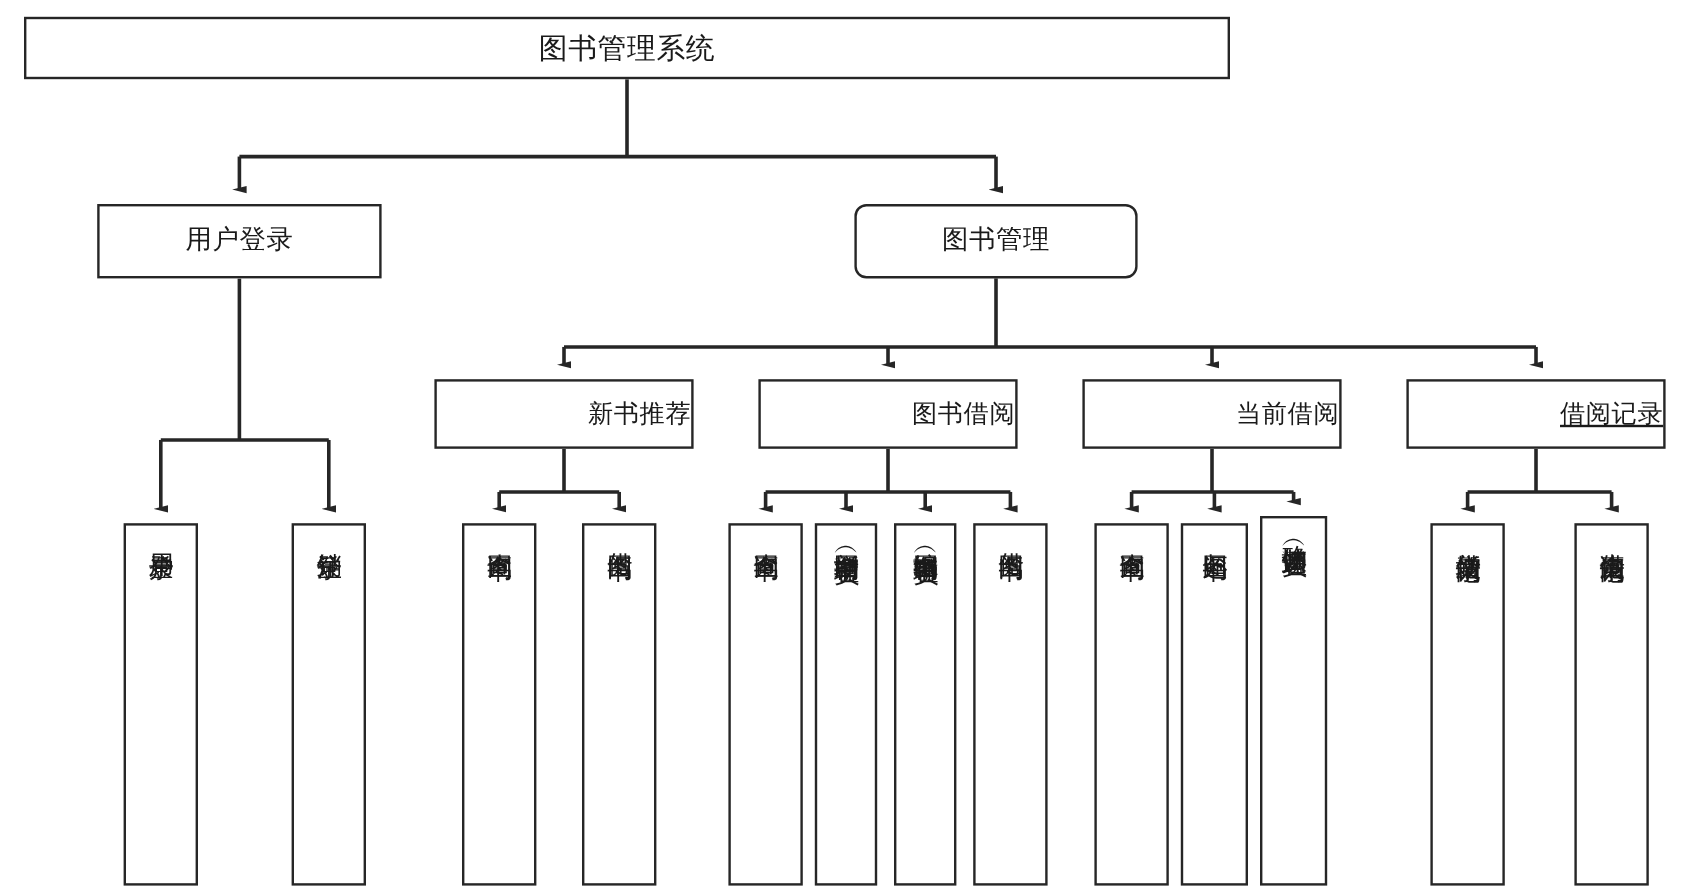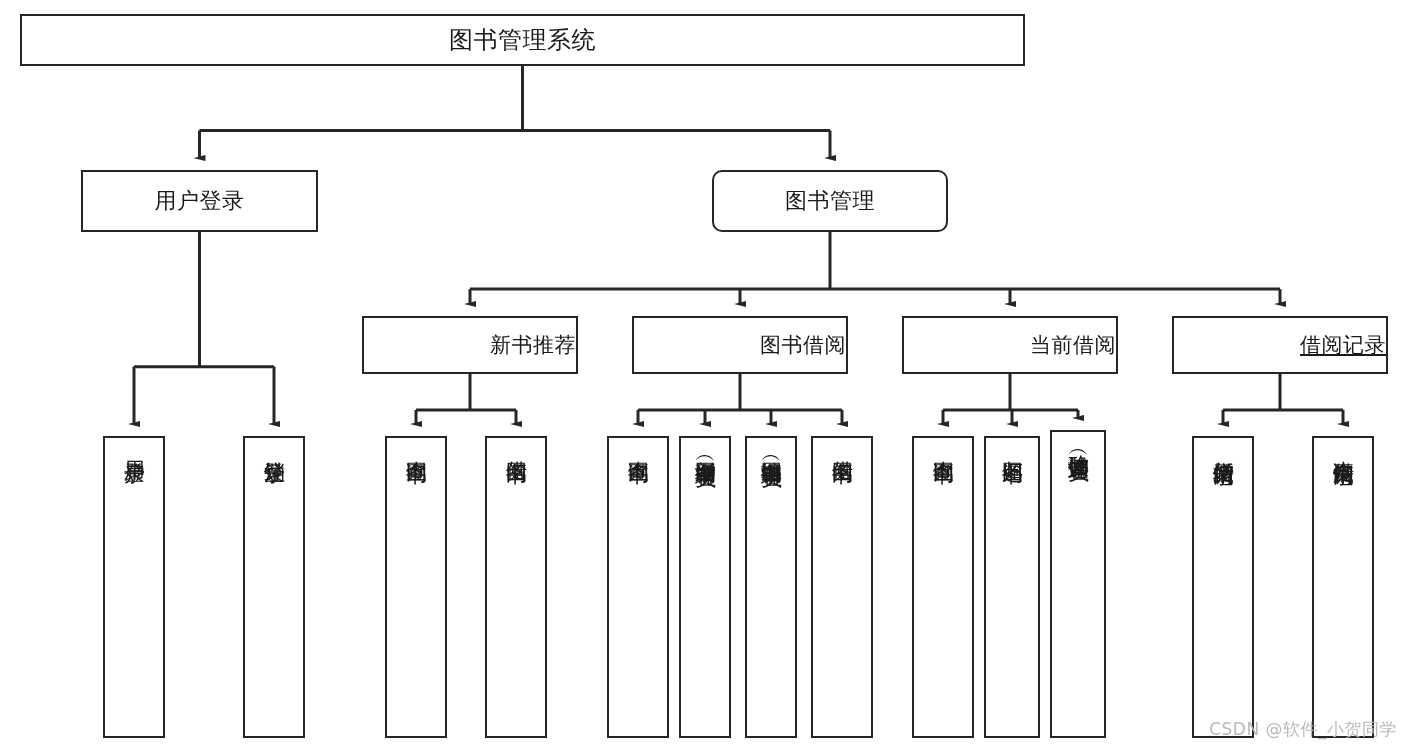--- a/index.html
+++ b/index.html
@@ -175,14 +175,13 @@
         <span class="node-label">确认归还（管理员）</span>
       </div>
       <div class="node level-3 vertical" style="left: 1192px; top: 436px; width: 62px; height: 302px;">
         <span class="node-label">新增借阅记录</span>
       </div>
       <div class="node level-3 vertical" style="left: 1312px; top: 436px; width: 62px; height: 302px;">
         <span class="node-label">查询借阅记录</span>
       </div>
     </div>
 
-  <div id="watermark">CSDN @软件_小贺同学</div>
 </div>
 
 </body></html>

